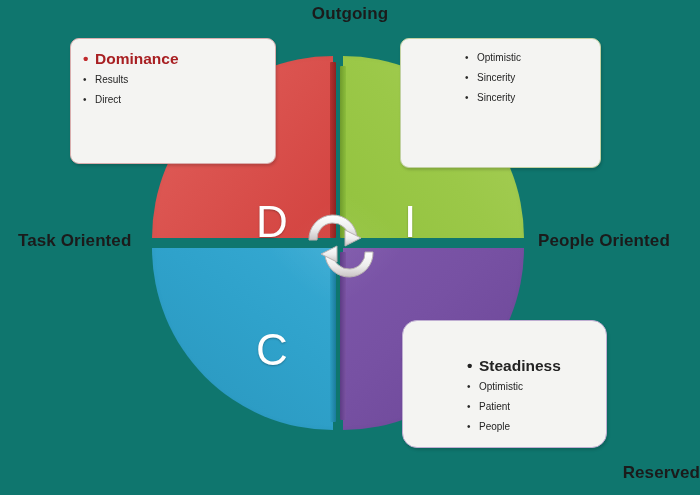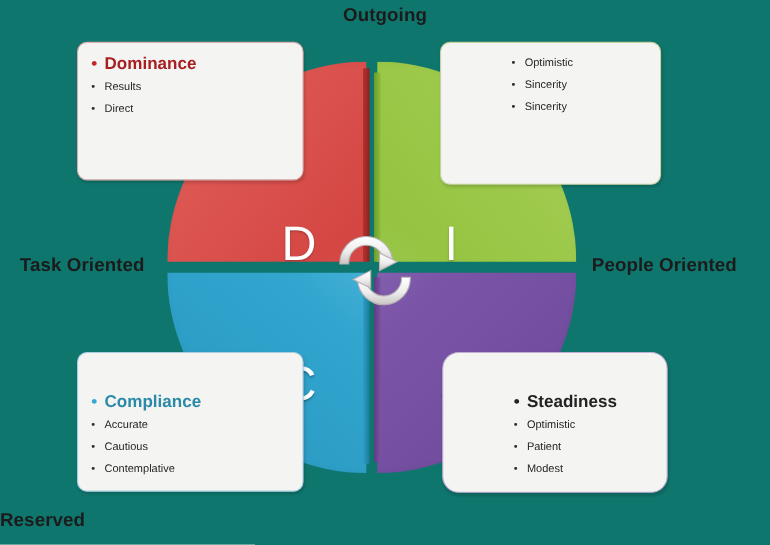--- a/index.html
+++ b/index.html
@@ -23,21 +23,21 @@
   
   .axis-label {
     position: absolute;
     font-weight: bold;
     color: #1b1b1b;
     font-size: 17px;
     letter-spacing: .1px;
     white-space: nowrap;
   }
   #label-outgoing { top: 4px; left: 0; width: 700px; text-align: center; }
-  #label-reserved { top: 463px; left: 0; width: 700px; text-align: left; }
+  #label-reserved { top: 463px; left: 0; width: 700px; text-align: right; }
   #label-task     { top: 231px; left: 18px; }
   #label-people   { top: 231px; left: 538px; }
 
   
   #wheel {
     position: absolute;
     left: 152px;
     top: 56px;
     width: 372px;
     height: 374px;
@@ -266,31 +266,23 @@
   </div>
 
   <div class="info-box" id="box-influence">
     <ul>
       <li><span class="bullet">•</span><span>Optimistic</span></li>
       <li><span class="bullet">•</span><span>Sincerity</span></li>
       <li><span class="bullet">•</span><span>Sincerity</span></li>
     </ul>
   </div>
 
-  <div class="info-box" id="box-compliance">
-    <ul>
-      <li class="head"><span class="bullet">•</span><span>Compliance</span></li>
-      <li><span class="bullet">•</span><span>Accurate</span></li>
-      <li><span class="bullet">•</span><span>Cautious</span></li>
-      <li><span class="bullet">•</span><span>Contemplative</span></li>
-    </ul>
-  </div>
 
   <div class="info-box" id="box-steadiness">
     <ul>
       <li class="head"><span class="bullet">•</span><span>Steadiness</span></li>
       <li><span class="bullet">•</span><span>Optimistic</span></li>
       <li><span class="bullet">•</span><span>Patient</span></li>
-      <li><span class="bullet">•</span><span>Modest</span></li>
+      <li><span class="bullet">•</span><span>People</span></li>
     </ul>
   </div>
 
 </div>
 
 </body></html>

